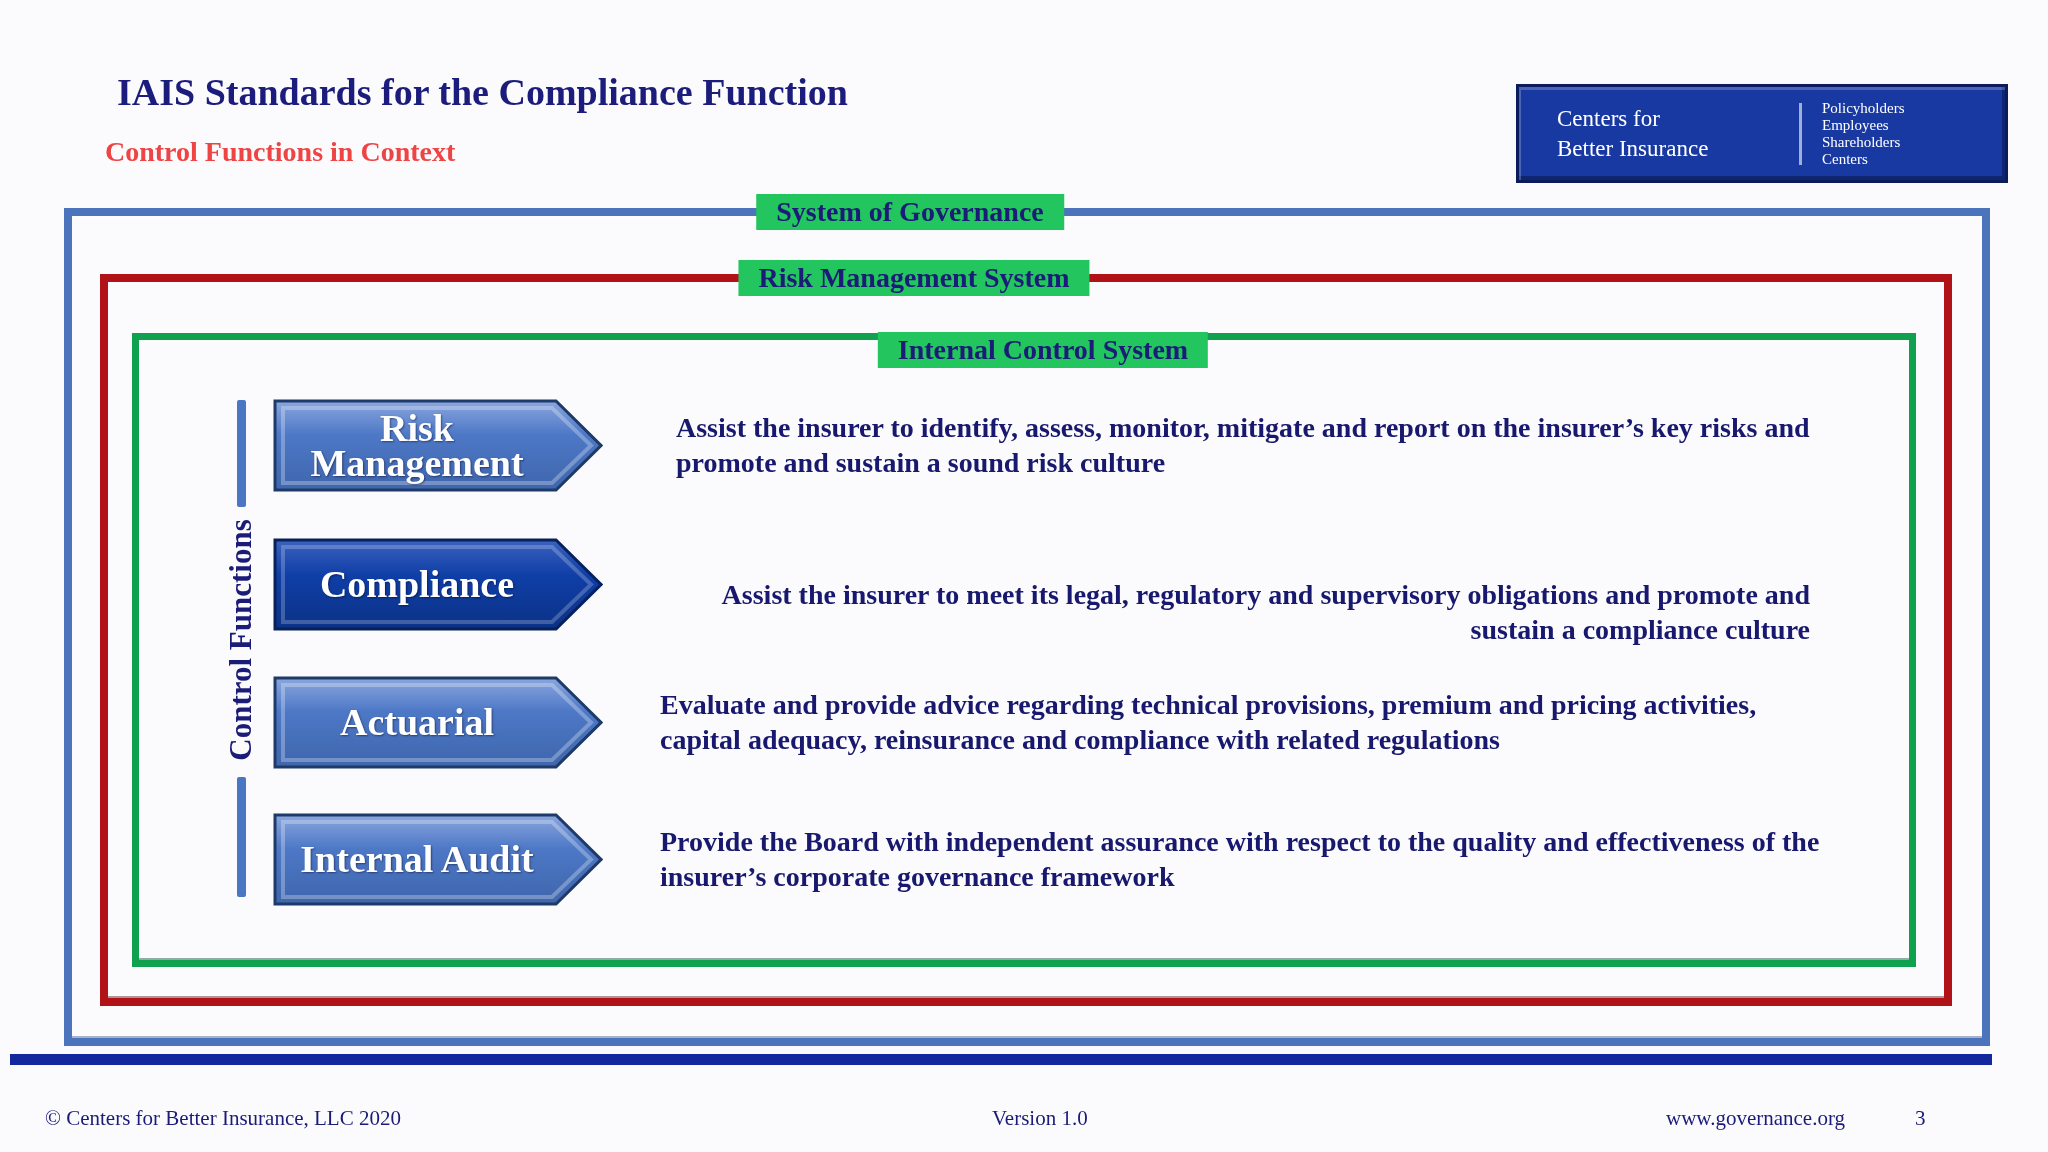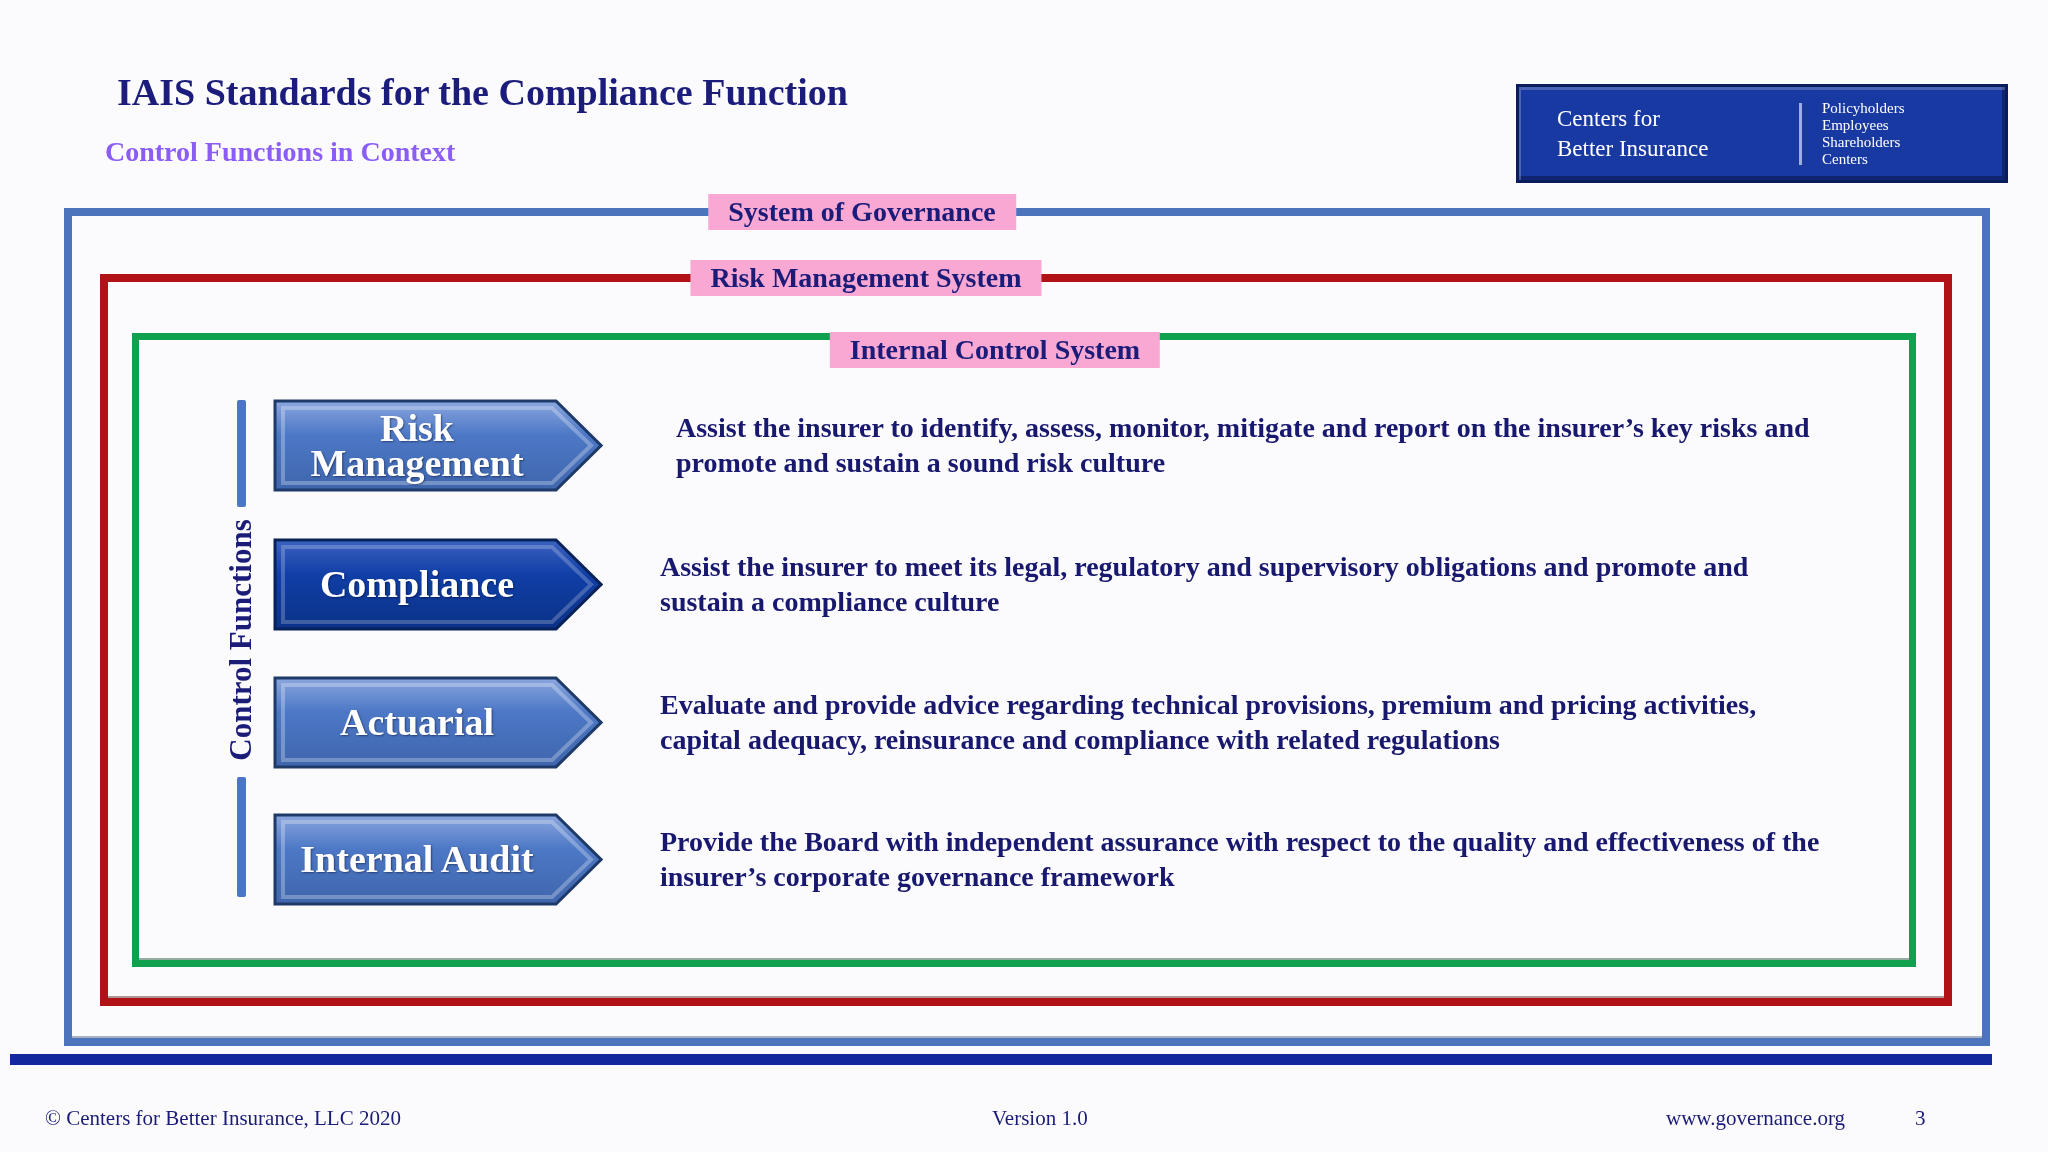--- a/index.html
+++ b/index.html
@@ -2,42 +2,42 @@
 <html><head>
 <meta charset="utf-8">
 <style>
   html,body{margin:0;padding:0;background:#e8e8ec;}
   .slide{
     position:relative;width:2048px;height:1152px;background:#fbfbfd;
     font-family:"Liberation Serif","DejaVu Serif",serif;color:#1b1b78;overflow:hidden;
   }
   
   .title{position:absolute;left:105px;top:58px;font-size:38px;font-weight:bold;margin:12px;color:#1c1c7c;}
-  .subtitle{position:absolute;left:105px;top:136px;font-size:28px;font-weight:bold;margin:0;color:#8b5cf6;}
+  .subtitle{position:absolute;left:105px;top:136px;font-size:28px;font-weight:bold;margin:0;color:#ef4444;}
   
   .logo{
     position:absolute;left:1516px;top:84px;width:492px;height:99px;box-sizing:border-box;
     background:#1939a2;border:3px solid #0a1c5c;
     box-shadow:inset 2px 3px 0 rgba(255,255,255,.22), inset -3px -4px 0 rgba(0,0,20,.35);
     display:flex;align-items:center;color:#ffffff;
   }
   .logo-name{margin-left:38px;font-size:23px;line-height:30px;width:242px;}
   .logo-divider{width:3px;height:62px;background:#9fb0d8;margin-right:20px;}
   .logo-stakeholders{font-size:15px;line-height:17px;}
   
   .box{position:absolute;box-sizing:border-box;background:transparent;}
   .box-blue{left:64px;top:208px;width:1926px;height:838px;border:8px solid #4c74bc;
     box-shadow:inset 0 -2px 0 rgba(20,40,90,.35), inset 0 2px 0 rgba(255,255,255,.3);}
   .box-red{left:100px;top:274px;width:1852px;height:732px;border:8px solid #b01217;
     box-shadow:inset 0 -2px 0 rgba(60,0,0,.4), inset 0 2px 0 rgba(255,255,255,.25);}
   .box-green{left:132px;top:333px;width:1784px;height:634px;border:7px solid #0fa14d;
     box-shadow:inset 0 -2px 0 rgba(0,55,25,.4), inset 0 2px 0 rgba(255,255,255,.25);}
   .box-label{
     position:absolute;transform:translateX(-50%);height:36px;line-height:36px;
-    background:#f9a8d4;padding:0 20px;font-size:28px;font-weight:bold;color:#1b1b78;white-space:nowrap;
+    background:#22c55e;padding:0 20px;font-size:28px;font-weight:bold;color:#1b1b78;white-space:nowrap;margin-left:48px;
   }
   .lbl-governance{left:862px;top:194px;}
   .lbl-riskmgmt{left:866px;top:260px;}
   .lbl-internalctl{left:995px;top:332px;}
   
   .bracket-seg{position:absolute;left:237px;width:9px;background:#4a76c4;border-radius:2px;}
   .seg-top{top:400px;height:107px;}
   .seg-bottom{top:777px;height:120px;}
   .vertical-label{
     position:absolute;left:90px;top:623px;width:300px;height:34px;
@@ -51,21 +51,21 @@
     position:absolute;left:0;top:0;width:288px;height:93px;
     display:flex;align-items:center;justify-content:center;text-align:center;
     color:#ffffff;font-weight:bold;font-size:38px;line-height:1.05;
     text-shadow:1px 1px 2px rgba(0,0,30,.45);
   }
   .arrow-label.two-line{font-size:38px;line-height:35px;}
   .desc{
     position:absolute;left:660px;font-size:28px;line-height:35px;font-weight:bold;color:#18186f;
   }
   .desc-0{top:410px;max-width:1200px;margin-left:16px;}
-  .desc-1{top:549px;max-width:1150px;}
+  .desc-1{top:577px;max-width:1150px;text-align:right;}
   .desc-2{top:687px;max-width:1180px;}
   .desc-3{top:824px;max-width:1200px;}
   .arrow-0{top:399px;} .arrow-1{top:538px;} .arrow-2{top:676px;} .arrow-3{top:813px;}
   
   .footer-bar{position:absolute;left:10px;top:1054px;width:1982px;height:11px;background:#12289c;}
   .footer-text{position:absolute;top:1106px;font-size:21px;color:#1b1b78;}
   .ft-copyright{left:45px;}
   .ft-version{left:992px;}
   .ft-website{left:1666px;}
   .ft-page{left:1915px;}

